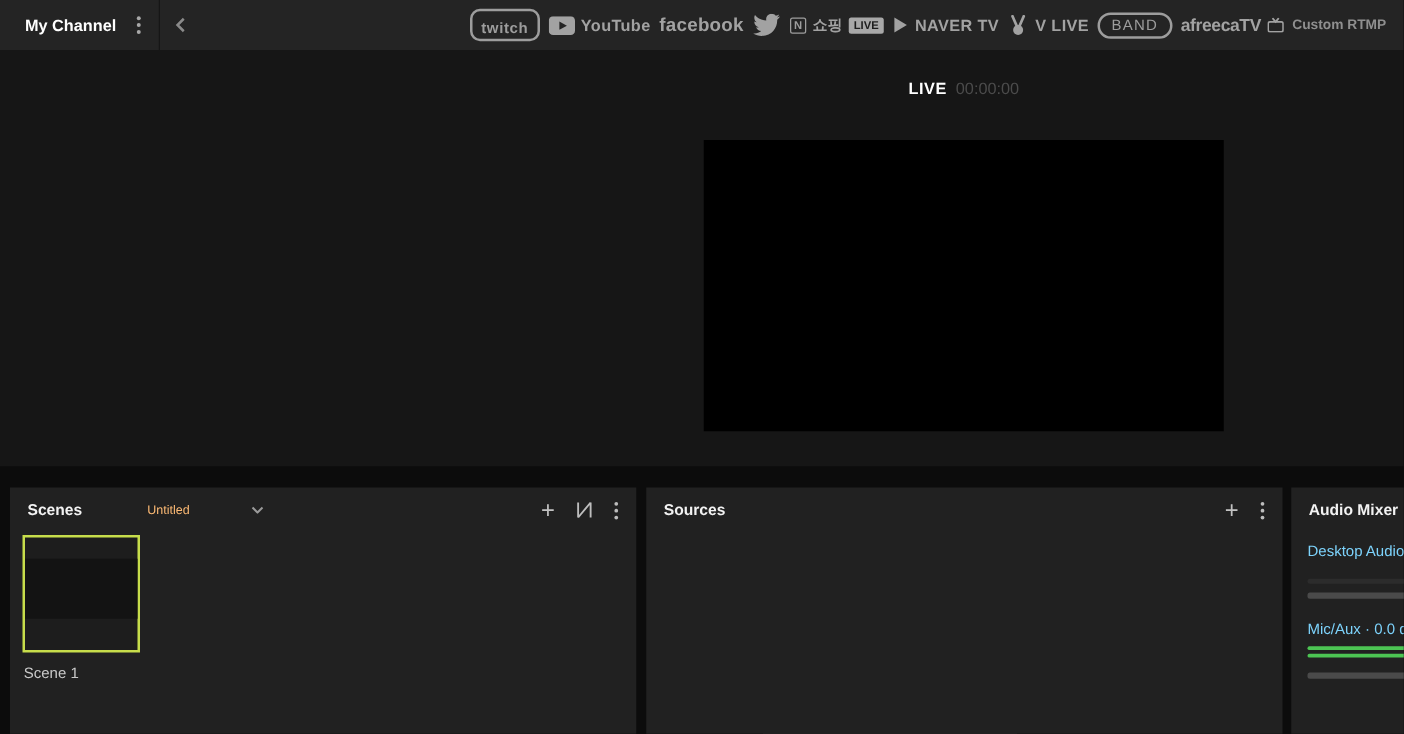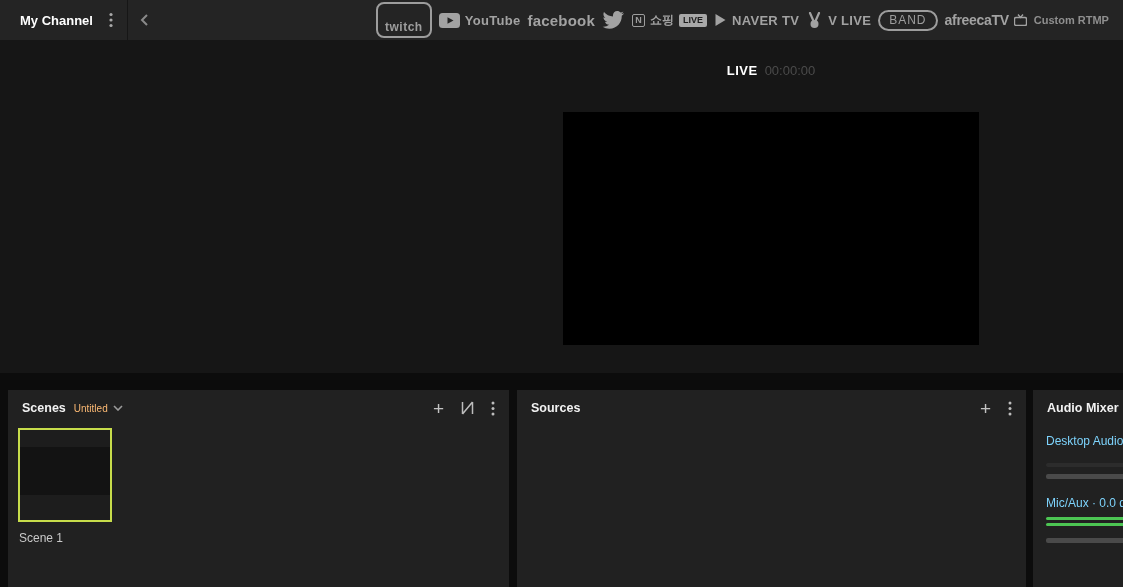--- a/index.html
+++ b/index.html
@@ -13,21 +13,21 @@
   .channel-label { margin-left:20px; font-size:13px; font-weight:bold; color:#ffffff; }
   .kebab-btn { margin-left:16px; background:none; border:none; cursor:pointer; display:flex; }
   .v-divider { width:1px; height:40px; background:#161616; margin-left:14px; }
   .back-btn { margin-left:10px; background:none; border:none; cursor:pointer; display:flex; }
 
   .platforms { position:absolute; left:376px; right:14px; top:0; height:40px;
                display:flex; align-items:center; justify-content:space-between; }
   .plat { background:none; border:none; cursor:pointer; display:flex; align-items:center;
           gap:5px; color:#9d9d9d; }
   .twitch-pill { font-size:12px; font-weight:bold; color:#9d9d9d; border:2px solid #9d9d9d;
-                 border-radius:8px; padding:16px 7px 2px; letter-spacing:.5px; }
+                 border-radius:8px; padding:6px 7px 2px; letter-spacing:.5px; }
   .yt-word, .nv-word, .vl-word { font-size:13px; font-weight:bold; color:#a2a2a2; letter-spacing:.3px; }
   .fb-word { font-size:15px; font-weight:bold; color:#a2a2a2; letter-spacing:.2px; }
   .shop-n { width:13px; height:13px; border:1px solid #9d9d9d; border-radius:2px; font-size:9px;
             font-weight:bold; color:#9d9d9d; display:flex; align-items:center; justify-content:center; }
   .shop-word { font-size:12px; font-weight:bold; color:#a2a2a2; }
   .shop-badge { background:#a8a8a8; color:#1d1d1d; font-size:9px; font-weight:bold;
                 padding:1px 4px 2px; border-radius:2px; }
   .band-pill { font-size:12px; font-weight:normal; color:#9d9d9d; border:2px solid #9d9d9d;
                border-radius:12px; padding:1px 9px 2px; letter-spacing:1px; }
   .af-word { font-size:14px; font-weight:bold; color:#a2a2a2; letter-spacing:-.3px; }
@@ -39,21 +39,21 @@
                 font-size:13px; }
   .live-label { color:#ffffff; font-weight:bold; letter-spacing:.5px; }
   .live-timer { color:#4b4b4b; margin-left:7px; }
   .canvas { position:absolute; left:563px; top:72px; width:416px; height:233px; background:#000000; }
 
   
   .panel { position:absolute; top:390px; height:212px; background:#212121; }
   .panel-scenes  { left:8px;    width:501px; }
   .panel-sources { left:517px;  width:509px; }
   .panel-mixer   { left:1033px; width:300px; }
-  .panel-header { display:flex; align-items:center; height:36px; padding:0 14px; }
+  .panel-header { display:flex; align-items:center; height:36px; padding:0 14px;gap:44px; }
   .panel-title { font-size:12.5px; font-weight:bold; color:#f2f2f2; }
   .collection { font-size:10px; color:#fdba74; margin-left:8px; }
   .dd-btn { background:none; border:none; cursor:pointer; margin-left:5px; display:flex; }
   .toolbar { margin-left:auto; display:flex; align-items:center; gap:17px; }
   .icon-btn { background:none; border:none; cursor:pointer; display:flex; align-items:center;
               color:#bdbdbd; }
   .plus-glyph { font-size:19px; line-height:1; color:#c2c2c2; font-weight:400; }
 
   .scene-thumb { position:absolute; left:10px; top:38px; width:94px; height:94px;
                  border:2px solid #c7dd4b; background:#1d1d1d; cursor:pointer; }

